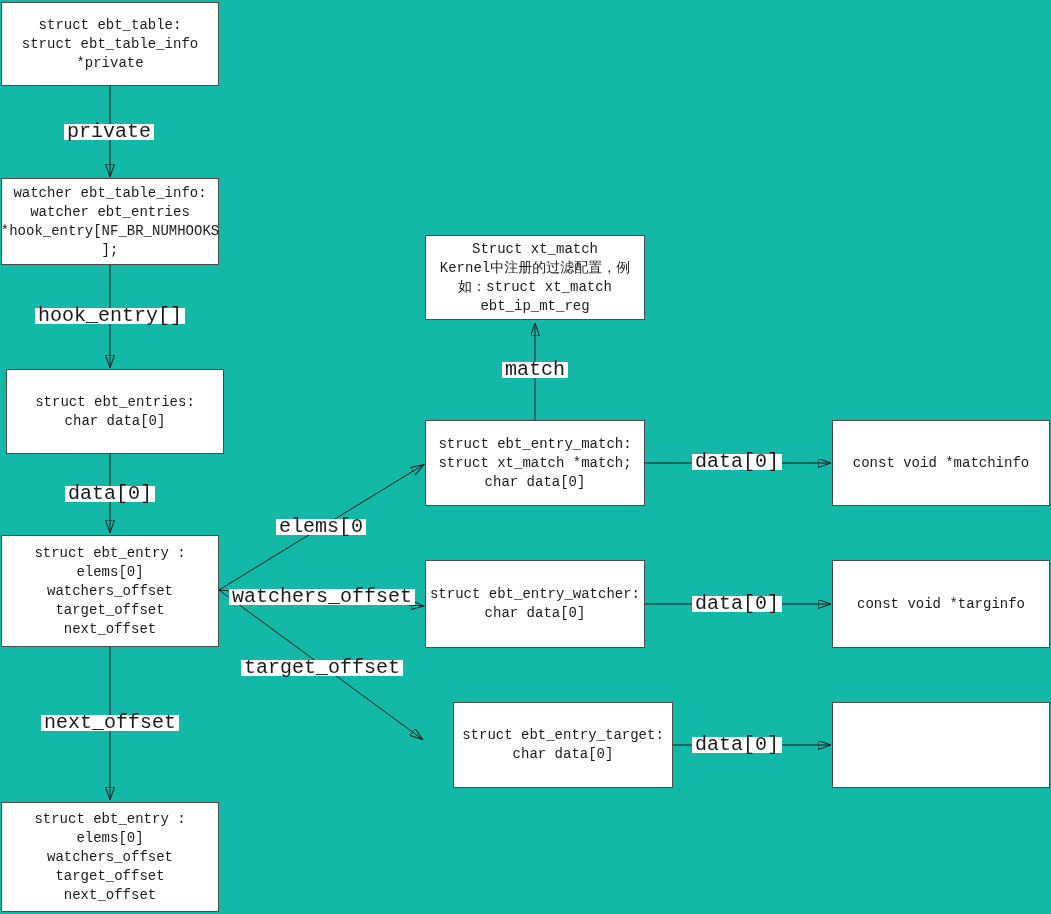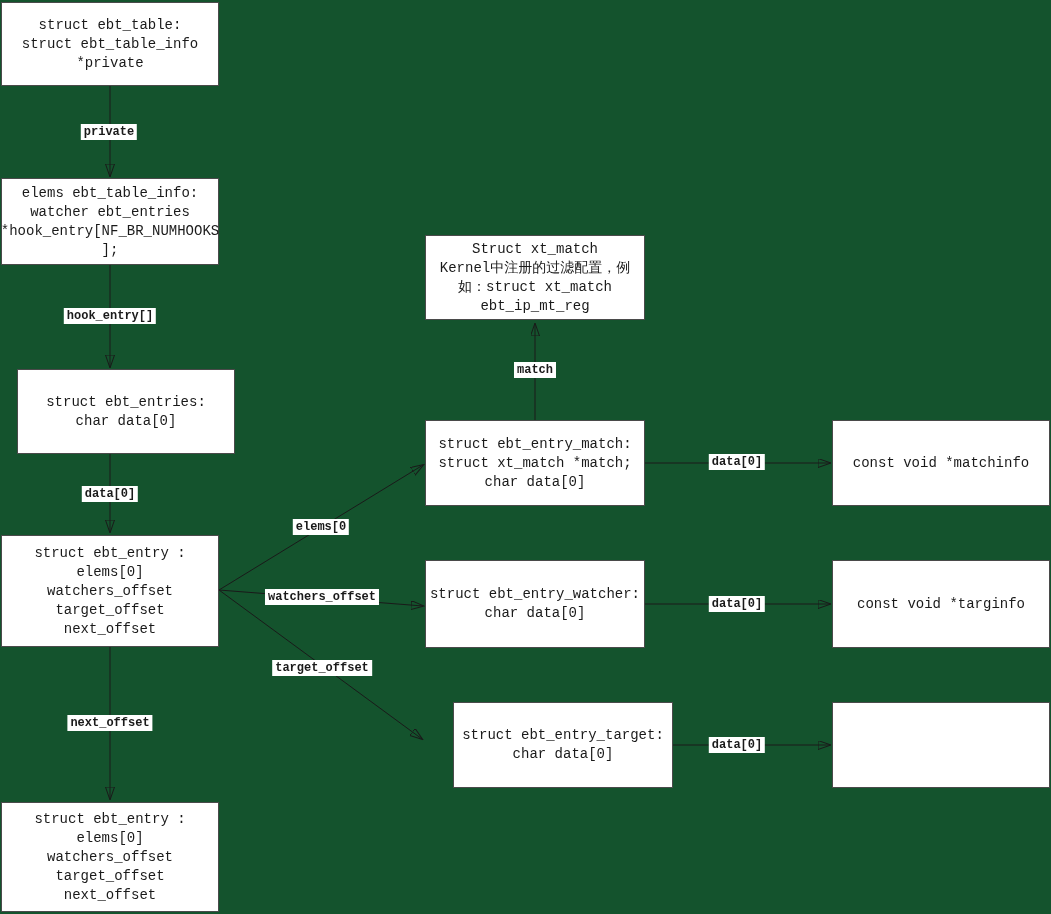--- a/index.html
+++ b/index.html
@@ -4,21 +4,21 @@
 <style>
   html, body {
     margin: 0;
     padding: 0;
     background: #ffffff;
   }
   #canvas {
     position: relative;
     width: 1051px;
     height: 914px;
-    background: #14532d;
+    background: #14b8a6;
     font-family: "Liberation Mono", "DejaVu Sans Mono", monospace;
     color: #1a1a1a;
     overflow: hidden;
   }
   .box {
     position: absolute;
     border: 1px solid #4a4a4a;
     background: #ffffff;
     display: flex;
     flex-direction: column;
@@ -28,26 +28,25 @@
     font-size: 14px;
     line-height: 19px;
     box-sizing: border-box;
     z-index: 2;
   }
   .ln { white-space: nowrap; }
   .edge-label {
     position: absolute;
     transform: translate(-50%, -50%);
     background: #ffffff;
-    font-size: 12px;
+    font-size: 20px;
     line-height: 16px;
     padding: 0 3px;
     white-space: nowrap;
     z-index: 3;
-    font-weight: bold;
   }
   svg.wires {
     position: absolute;
     left: 0; top: 0;
     width: 1051px;
     height: 914px;
     z-index: 1;
   }
   svg.wires path, svg.wires line {
     stroke: #1a1a1a;
@@ -79,27 +78,27 @@
     <line x1="645" y1="745" x2="830" y2="745" marker-end="url(#ah)"></line>
   </svg>
 
   <div class="box" style="left:1px; top:2px; width:218px; height:84px;">
     <div class="ln">struct ebt_table:</div>
     <div class="ln">struct ebt_table_info</div>
     <div class="ln">*private</div>
   </div>
 
   <div class="box" style="left:1px; top:178px; width:218px; height:87px;">
-    <div class="ln">elems ebt_table_info:</div>
+    <div class="ln">watcher ebt_table_info:</div>
     <div class="ln">watcher ebt_entries</div>
     <div class="ln">*hook_entry[NF_BR_NUMHOOKS</div>
     <div class="ln">];</div>
   </div>
 
-  <div class="box" style="left:17px; top:369px; width:218px; height:85px;align-items:center;">
+  <div class="box" style="left:6px; top:369px; width:218px; height:85px;align-items:center;">
     <div class="ln">struct ebt_entries:</div>
     <div class="ln">char data[0]</div>
   </div>
 
   <div class="box" style="left:1px; top:535px; width:218px; height:112px;">
     <div class="ln">struct ebt_entry :</div>
     <div class="ln">elems[0]</div>
     <div class="ln">watchers_offset</div>
     <div class="ln">target_offset</div>
     <div class="ln">next_offset</div>

